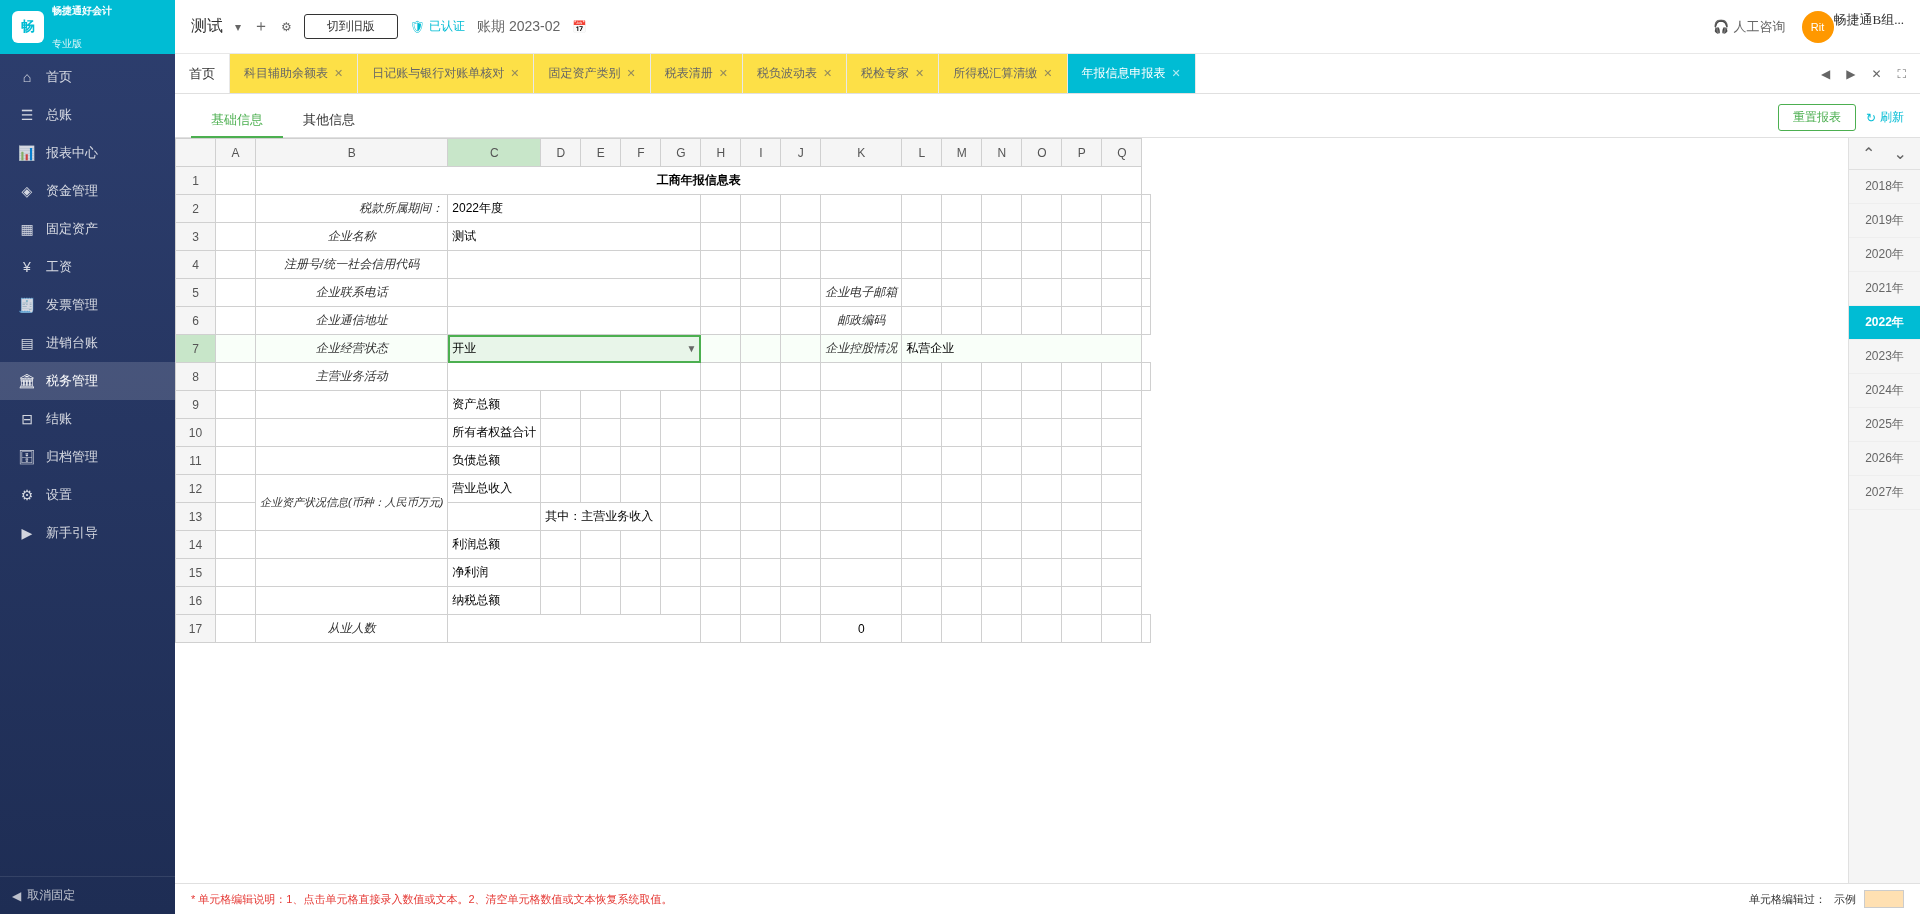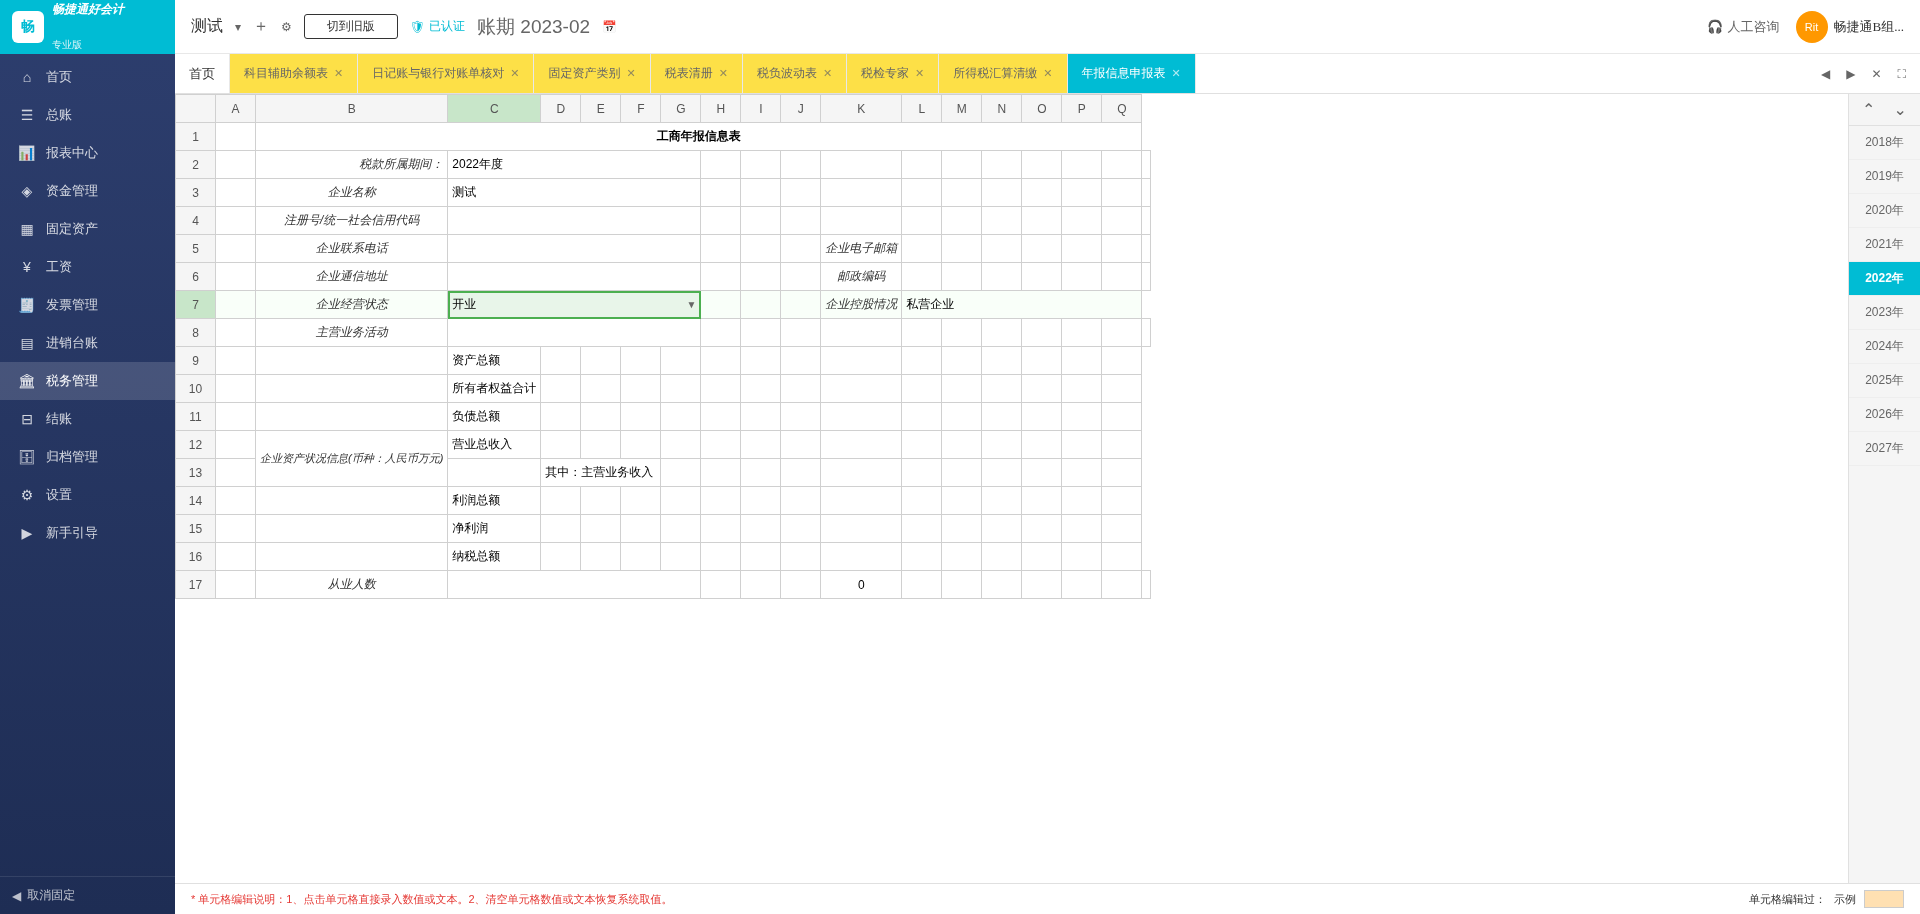--- a/index.html
+++ b/index.html
@@ -23,21 +23,21 @@
       gap: 8px;
       height: 54px;
     }
     .logo-icon {
       width: 32px; height: 32px;
       background: white;
       border-radius: 6px;
       display: flex; align-items: center; justify-content: center;
       color: #00bcd4; font-weight: bold; font-size: 14px;
     }
-    .logo-text { color: white; font-size: 12px; font-weight: bold; line-height: 1.3; font-style: italic; }
+    .logo-text { color: white; font-size: 10px; font-weight: bold; line-height: 1.3; }
     .logo-sub { color: rgba(255,255,255,0.85); font-size: 10px; margin-top: 20px; }
     .sidebar-nav { flex: 1; overflow-y: auto; padding: 4px 0; }
     .sidebar-nav::-webkit-scrollbar { width: 4px; }
     .sidebar-nav::-webkit-scrollbar-thumb { background: rgba(255,255,255,0.2); }
     .nav-item {
       display: flex; align-items: center; gap: 10px;
       padding: 10px 18px;
       color: rgba(255,255,255,0.8);
       cursor: pointer;
       font-size: 13px;
@@ -75,25 +75,25 @@
       border-radius: 3px;
       padding: 3px 22px;
       font-size: 12px;
       cursor: pointer;
       color: #333;
     }
     .topbar-cert {
       display: flex; align-items: center; gap: 4px;
       color: #00bcd4; font-size: 12px;
     }
-    .topbar-period { color: #666; font-size: 19px; }
+    .topbar-period { color: #666; font-size: 14px; }
     .topbar-spacer { flex: 1; }
     .topbar-right { display: flex; align-items: center; gap: 16px; }
     .topbar-service { display: flex; align-items: center; gap: 4px; color: #666; font-size: 13px; cursor: pointer; }
-    .topbar-user { display: flex; align-items: center; gap: 6px; cursor: pointer; }
+    .topbar-user { display: flex; align-items: flex-start; cursor: pointer; }
     .user-avatar {
       width: 32px; height: 32px; border-radius: 50%;
       background: #ff9800;
       display: flex; align-items: center; justify-content: center;
       color: white; font-size: 11px;
     }
     .user-name { font-size: 13px; color: #333; font-family: Liberation Serif, serif; }
 
     
     .tabbar {
@@ -422,20 +422,35 @@
       <span class="tab-nav-btn">◀</span>
       <span class="tab-nav-btn">▶</span>
       <span class="tab-nav-btn">✕</span>
       <span class="tab-nav-btn">⛶</span>
     </div>
   </div>
 
   <div class="content">
     <div class="sheet-area">
 
+      <div class="sub-tabs">
+        <div class="sub-tab active">
+          <span>基础信息</span>
+        </div>
+        <div class="sub-tab">
+          <span>其他信息</span>
+        </div>
+        <div class="sub-tab-actions">
+          <button class="btn-reset">重置报表</button>
+          <div class="btn-refresh">
+            <span>↻</span>
+            <span>刷新</span>
+          </div>
+        </div>
+      </div>
 
       <div style="flex:1; display:flex; overflow:hidden;">
         <div class="spreadsheet-wrapper">
           <table class="sheet">
             <thead>
               <tr>
                 <th class="col-header corner-header"></th>
                 <th class="col-header">A</th>
                 <th class="col-header">B</th>
                 <th class="col-header cell-header-active" style="background:#c8e6c9;">C</th>

